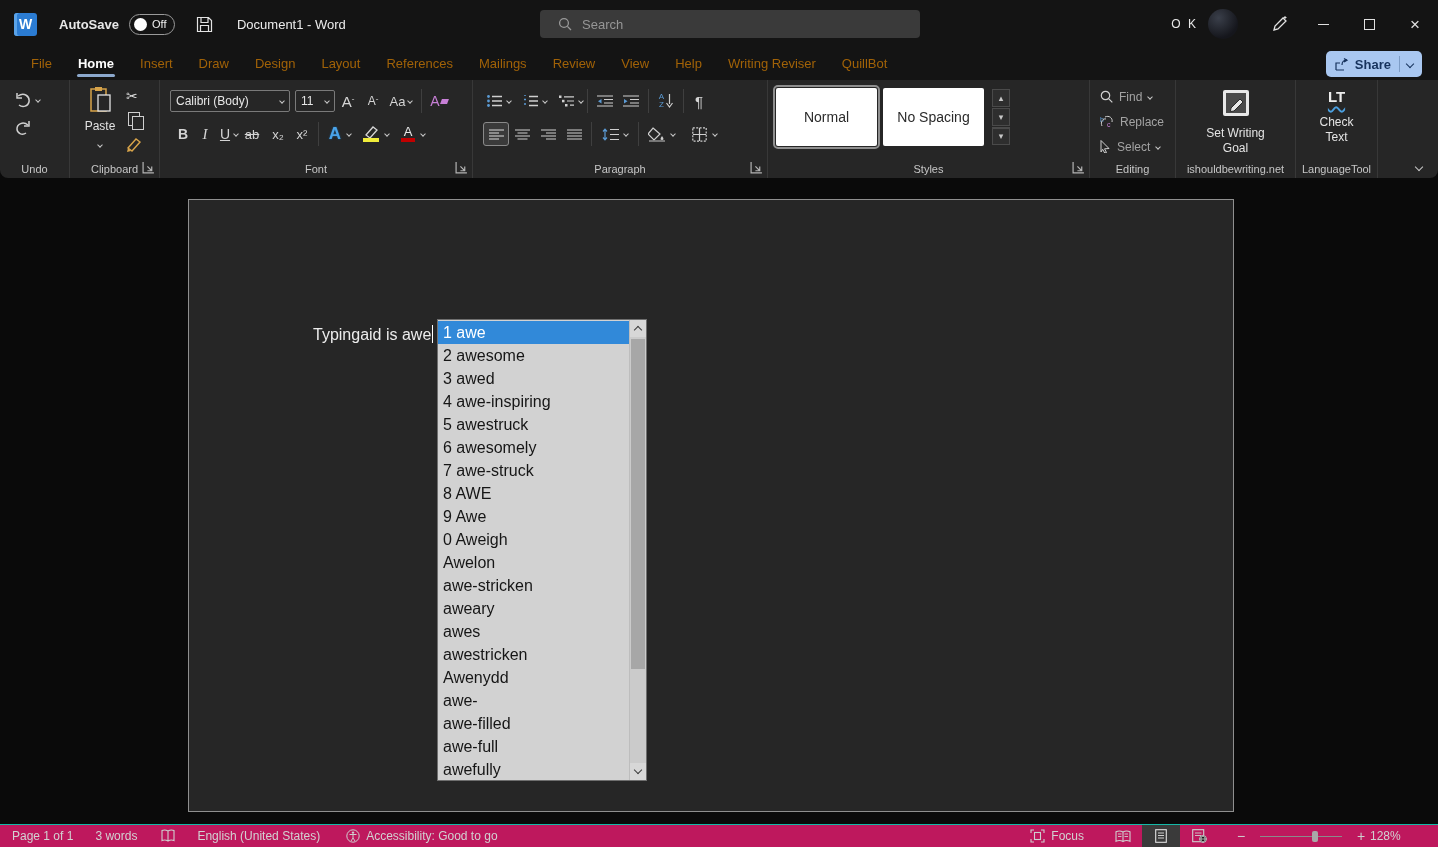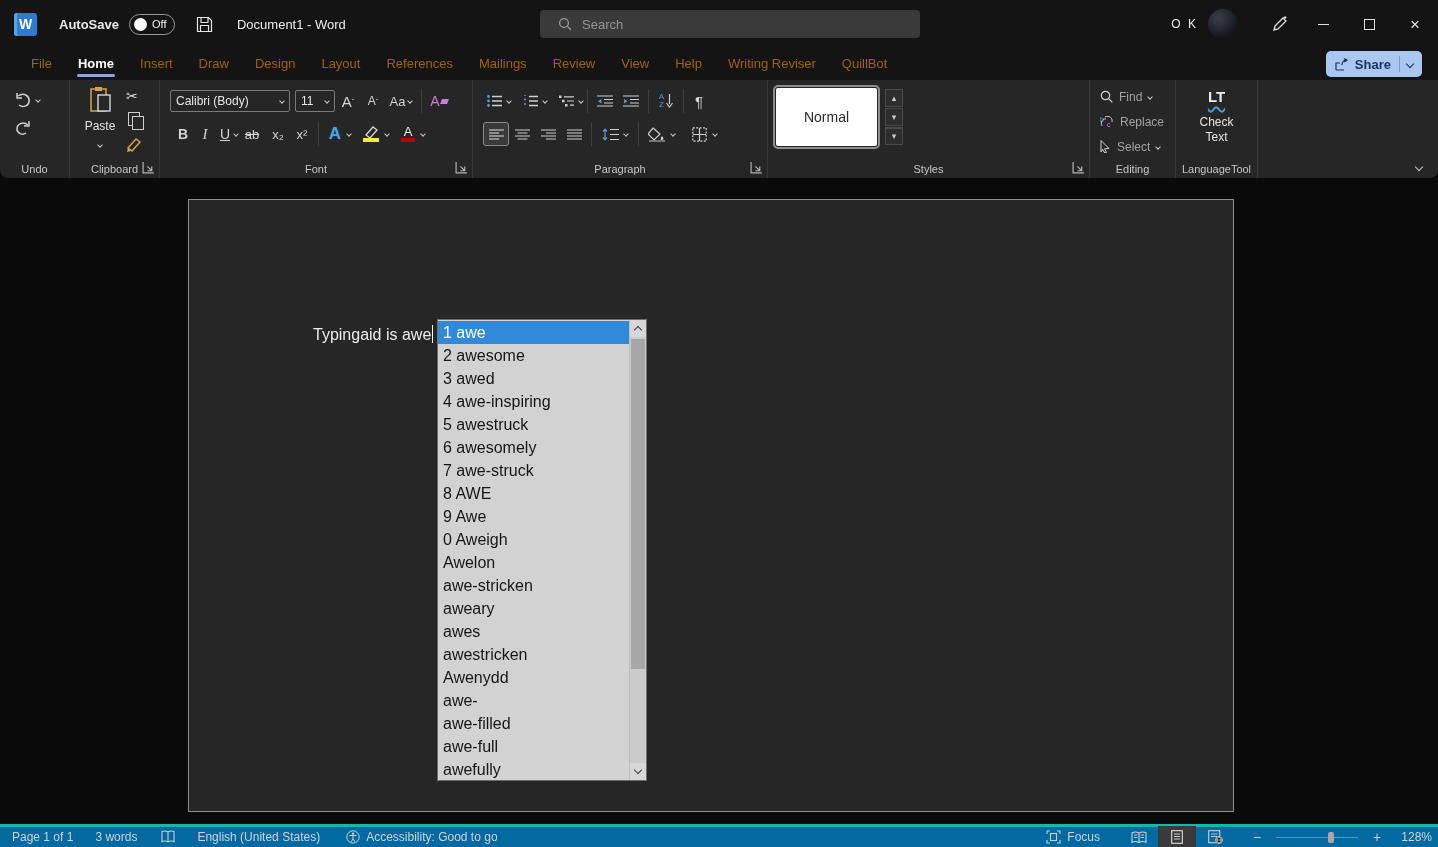--- a/index.html
+++ b/index.html
@@ -103,31 +103,31 @@
   .ac-item { height:23px; line-height:23px; padding-left:5px; font-size:16px; color:#161616;
              white-space:nowrap; overflow:hidden; }
   .ac-item.selected { background:#3189d9; color:#ffffff; }
   .ac-scroll { position:absolute; right:0; top:0; bottom:0; width:17px; background:#cbcbcb; border-left:1px solid #bdbdbd; }
   .ac-sbtn { position:absolute; left:0; right:0; height:17px; background:#d7d7d7; display:flex;
              align-items:center; justify-content:center; }
   .ac-sbtn .chev { border-color:#3c3c3c; }
   .ac-thumb { position:absolute; left:1px; right:1px; top:19px; height:330px; background:#a7a7a7; }
 
   
-  #statusbar { position:absolute; bottom:0; left:0; right:0; height:23px; background:#0369a1;
-               border-top:3px solid #14b8a6; display:flex; align-items:center; font-size:12px; color:#d2d2d2; }
+  #statusbar { position:absolute; bottom:0; left:0; right:0; height:23px; background:#be185d;
+               border-top:1px solid #14b8a6; display:flex; align-items:center; font-size:12px; color:#d2d2d2; }
   .sb-item { display:flex; align-items:center; margin-left:14px; white-space:nowrap; }
   .sb-item svg { margin-right:6px; }
   .sb-right { position:absolute; right:0; display:flex; align-items:center; height:23px; }
   .view-btn { width:38px; height:23px; display:flex; align-items:center; justify-content:center; }
   .view-btn.sel { background:#3a3a3a; }
   .zoom-track { width:82px; height:1px; background:#8a8a8a; position:relative; margin:0 10px; }
   .zoom-thumb { position:absolute; left:52px; top:-5px; width:6px; height:11px; background:#a8a8a8; border-radius:2px; }
   .zoom-sign { font-size:14px; color:#cfcfcf; width:18px; text-align:center; }
-  .zoom-pct { width:46px; text-align:right; margin-right:6px; }
+  .zoom-pct { width:46px; text-align:left; margin-right:22px; }
 </style>
 </head>
 <body>
 
 <div id="titlebar">
   <div class="word-logo">
       <span>W</span>
     </div>
   <span class="autosave-label">AutoSave</span>
   <div class="toggle">
@@ -411,20 +411,23 @@
     <svg class="launcher" viewBox="0 0 12 12">
       <path d="M1 1 v10 h10 M5 5 l4 4 M9 5 v4 h-4" fill="none" stroke="#b4b4b4" stroke-width="1.1"></path>
     </svg>
   </div>
 
   <div class="group" style="width:322px;">
     <div class="rrow" style="top:8px; padding-left:8px;">
       <div class="style-card selected">
         <span class="s-normal">Normal</span>
       </div>
+      <div class="style-card">
+        <span class="s-normal">No Spacing</span>
+      </div>
       <div class="gal-col">
         <div class="gal-btn">▴</div>
         <div class="gal-btn">▾</div>
         <div class="gal-btn" style="border-top-width:2px;">▾</div>
       </div>
     </div>
     <div class="group-label">Styles</div>
     <svg class="launcher" viewBox="0 0 12 12">
       <path d="M1 1 v10 h10 M5 5 l4 4 M9 5 v4 h-4" fill="none" stroke="#b4b4b4" stroke-width="1.1"></path>
     </svg>
@@ -450,20 +453,32 @@
     <div class="edit-row">
       <svg width="11" height="13" viewBox="0 0 11 13">
         <path d="M1 0.5 l8 8 -4.5 0.3 2 3.7 -1.8 0.5 -2-3.7 -1.7 2.7 z" fill="none" stroke="#cfcfcf" stroke-width="1"></path>
       </svg>
       <span>Select</span>
       <span class="chev sm"></span>
     </div>
     <div class="group-label">Editing</div>
   </div>
 
+  <div class="group" style="width:120px;">
+    <div class="bigbtn">
+      <svg width="30" height="30" viewBox="0 0 30 30">
+        <rect x="2" y="2" width="26" height="26" rx="2" fill="#e8e8e8"></rect>
+        <rect x="5" y="5" width="20" height="20" fill="#4a4a4a"></rect>
+        <path d="M10 20 l9-9 3 3 -9 9 -3.6 0.6 z" fill="#e8e8e8" stroke="#2a2a2a" stroke-width="1"></path>
+      </svg>
+      <span class="cap">Set Writing
+Goal</span>
+    </div>
+    <div class="group-label">ishouldbewriting.net</div>
+  </div>
 
   <div class="group" style="width:82px;">
     <div class="bigbtn">
       <span class="lt-badge">LT</span>
       <span class="cap">Check
 Text</span>
     </div>
     <div class="group-label">LanguageTool</div>
   </div>
 

